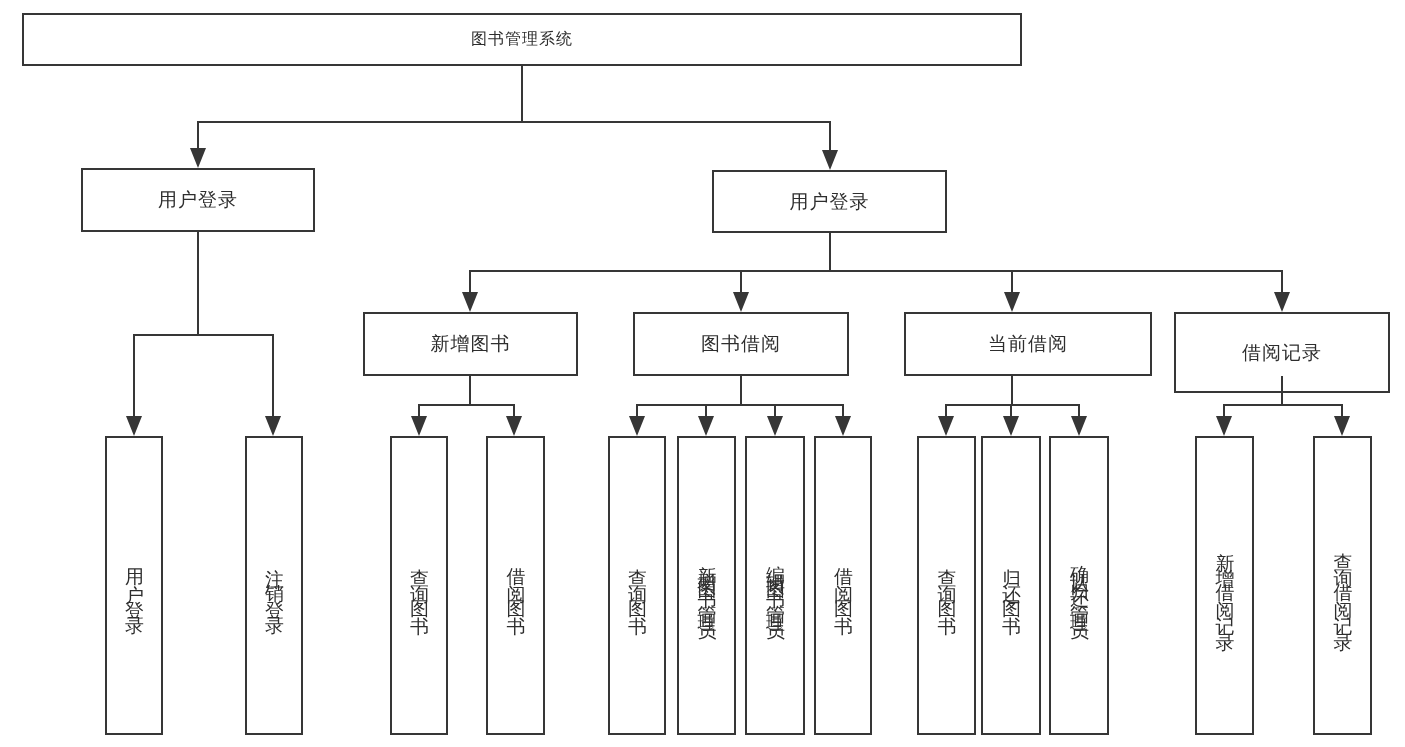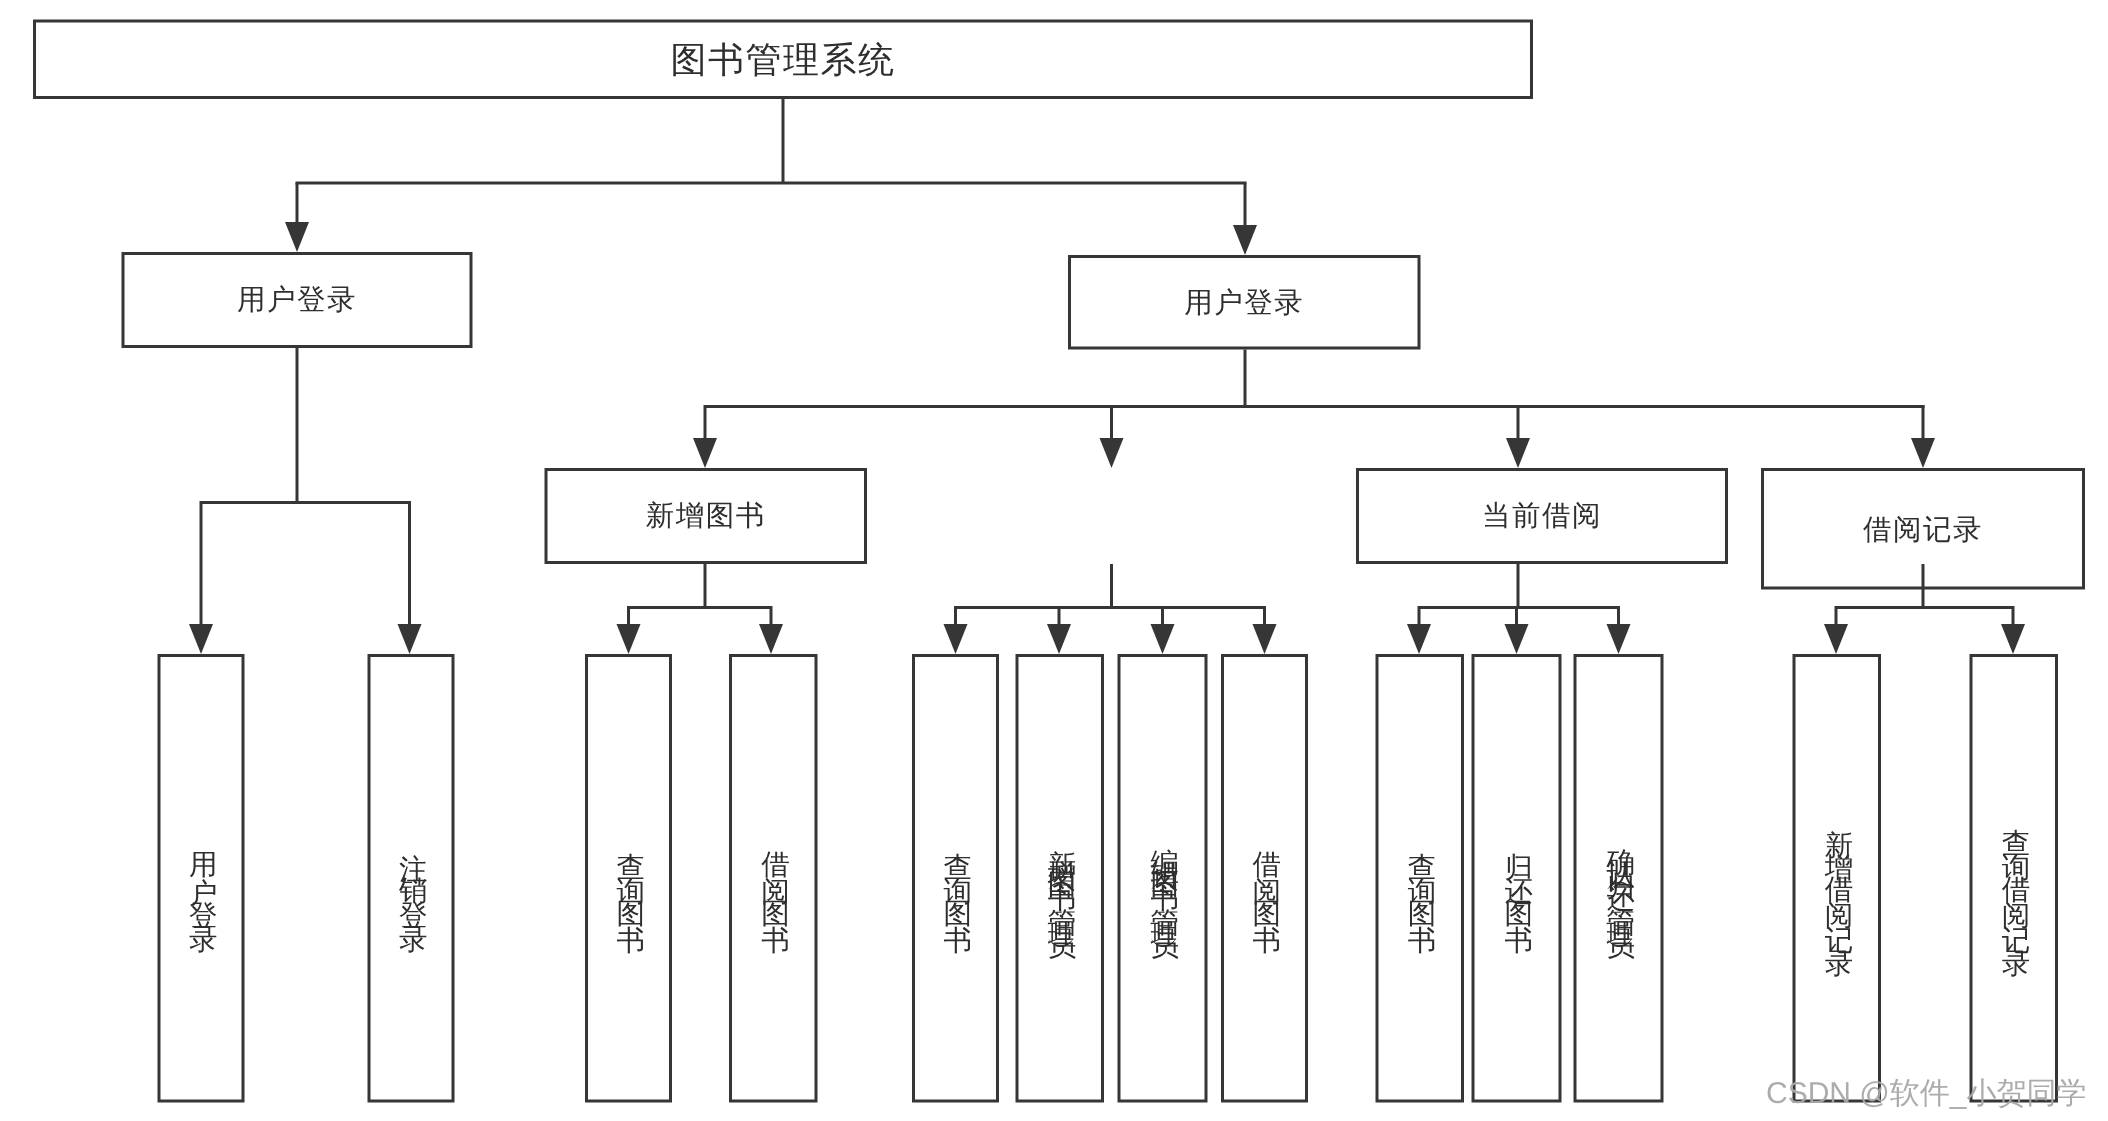--- a/index.html
+++ b/index.html
@@ -5,21 +5,21 @@
   html,body{margin:0;padding:0;background:#ffffff;}
   .stage{
     position:relative;width:1405px;height:747px;background:#ffffff;
     font-family:"Liberation Sans", sans-serif;overflow:hidden;
   }
   .box{
     position:absolute;box-sizing:border-box;border:2px solid #363636;background:#ffffff;
     display:flex;align-items:center;justify-content:center;color:#2e2e2e;
   }
   .hlabel{font-size:19px;letter-spacing:1px;white-space:nowrap;}
-  .root .hlabel{font-size:24px;text-align:center;}
+  .root .hlabel{font-size:16px;text-align:center;}
   .vlabel{
     writing-mode:vertical-rl;text-orientation:mixed;
     font-size:19px;letter-spacing:0.85em;line-height:1.1;white-space:nowrap;
   }
   .vlabel.sp9{letter-spacing:0.42em;}
   .vline,.hline{position:absolute;background:#363636;}
   .vline{width:2px;}
   .hline{height:2px;}
   .ahead{
     position:absolute;width:0;height:0;
@@ -75,20 +75,23 @@
   <div class="ahead" style="left:462px;top:292px"></div>
   <div class="vline" style="left:740px;top:270px;height:22px"></div>
   <div class="ahead" style="left:733px;top:292px"></div>
   <div class="vline" style="left:1011px;top:270px;height:22px"></div>
   <div class="ahead" style="left:1004px;top:292px"></div>
   <div class="vline" style="left:1281px;top:270px;height:22px"></div>
   <div class="ahead" style="left:1274px;top:292px"></div>
 
   <div class="box" style="left:363px;top:312px;width:215px;height:64px">
     <span class="hlabel">新增图书</span>
+  </div>
+  <div class="box" style="left:633px;top:312px;width:216px;height:64px">
+    <span class="hlabel">图书借阅</span>
   </div>
   <div class="box" style="left:904px;top:312px;width:248px;height:64px">
     <span class="hlabel">当前借阅</span>
   </div>
   <div class="box" style="left:1174px;top:312px;width:216px;height:81px">
     <span class="hlabel">借阅记录</span>
   </div>
 
   <div class="vline" style="left:469px;top:376px;height:30px"></div>
   <div class="hline" style="left:418px;top:404px;width:97px"></div>
@@ -154,15 +157,14 @@
   <div class="vline" style="left:1341px;top:406px;height:10px"></div>
   <div class="ahead" style="left:1334px;top:416px"></div>
 
   <div class="box" style="left:1195px;top:436px;width:59px;height:299px">
     <span class="vlabel">新增借阅记录</span>
   </div>
   <div class="box" style="left:1313px;top:436px;width:59px;height:299px">
     <span class="vlabel">查询借阅记录</span>
   </div>
 
-  <div class="watermark">CSDN @软件_小贺同学</div>
 
 </div>
 
 </body></html>

